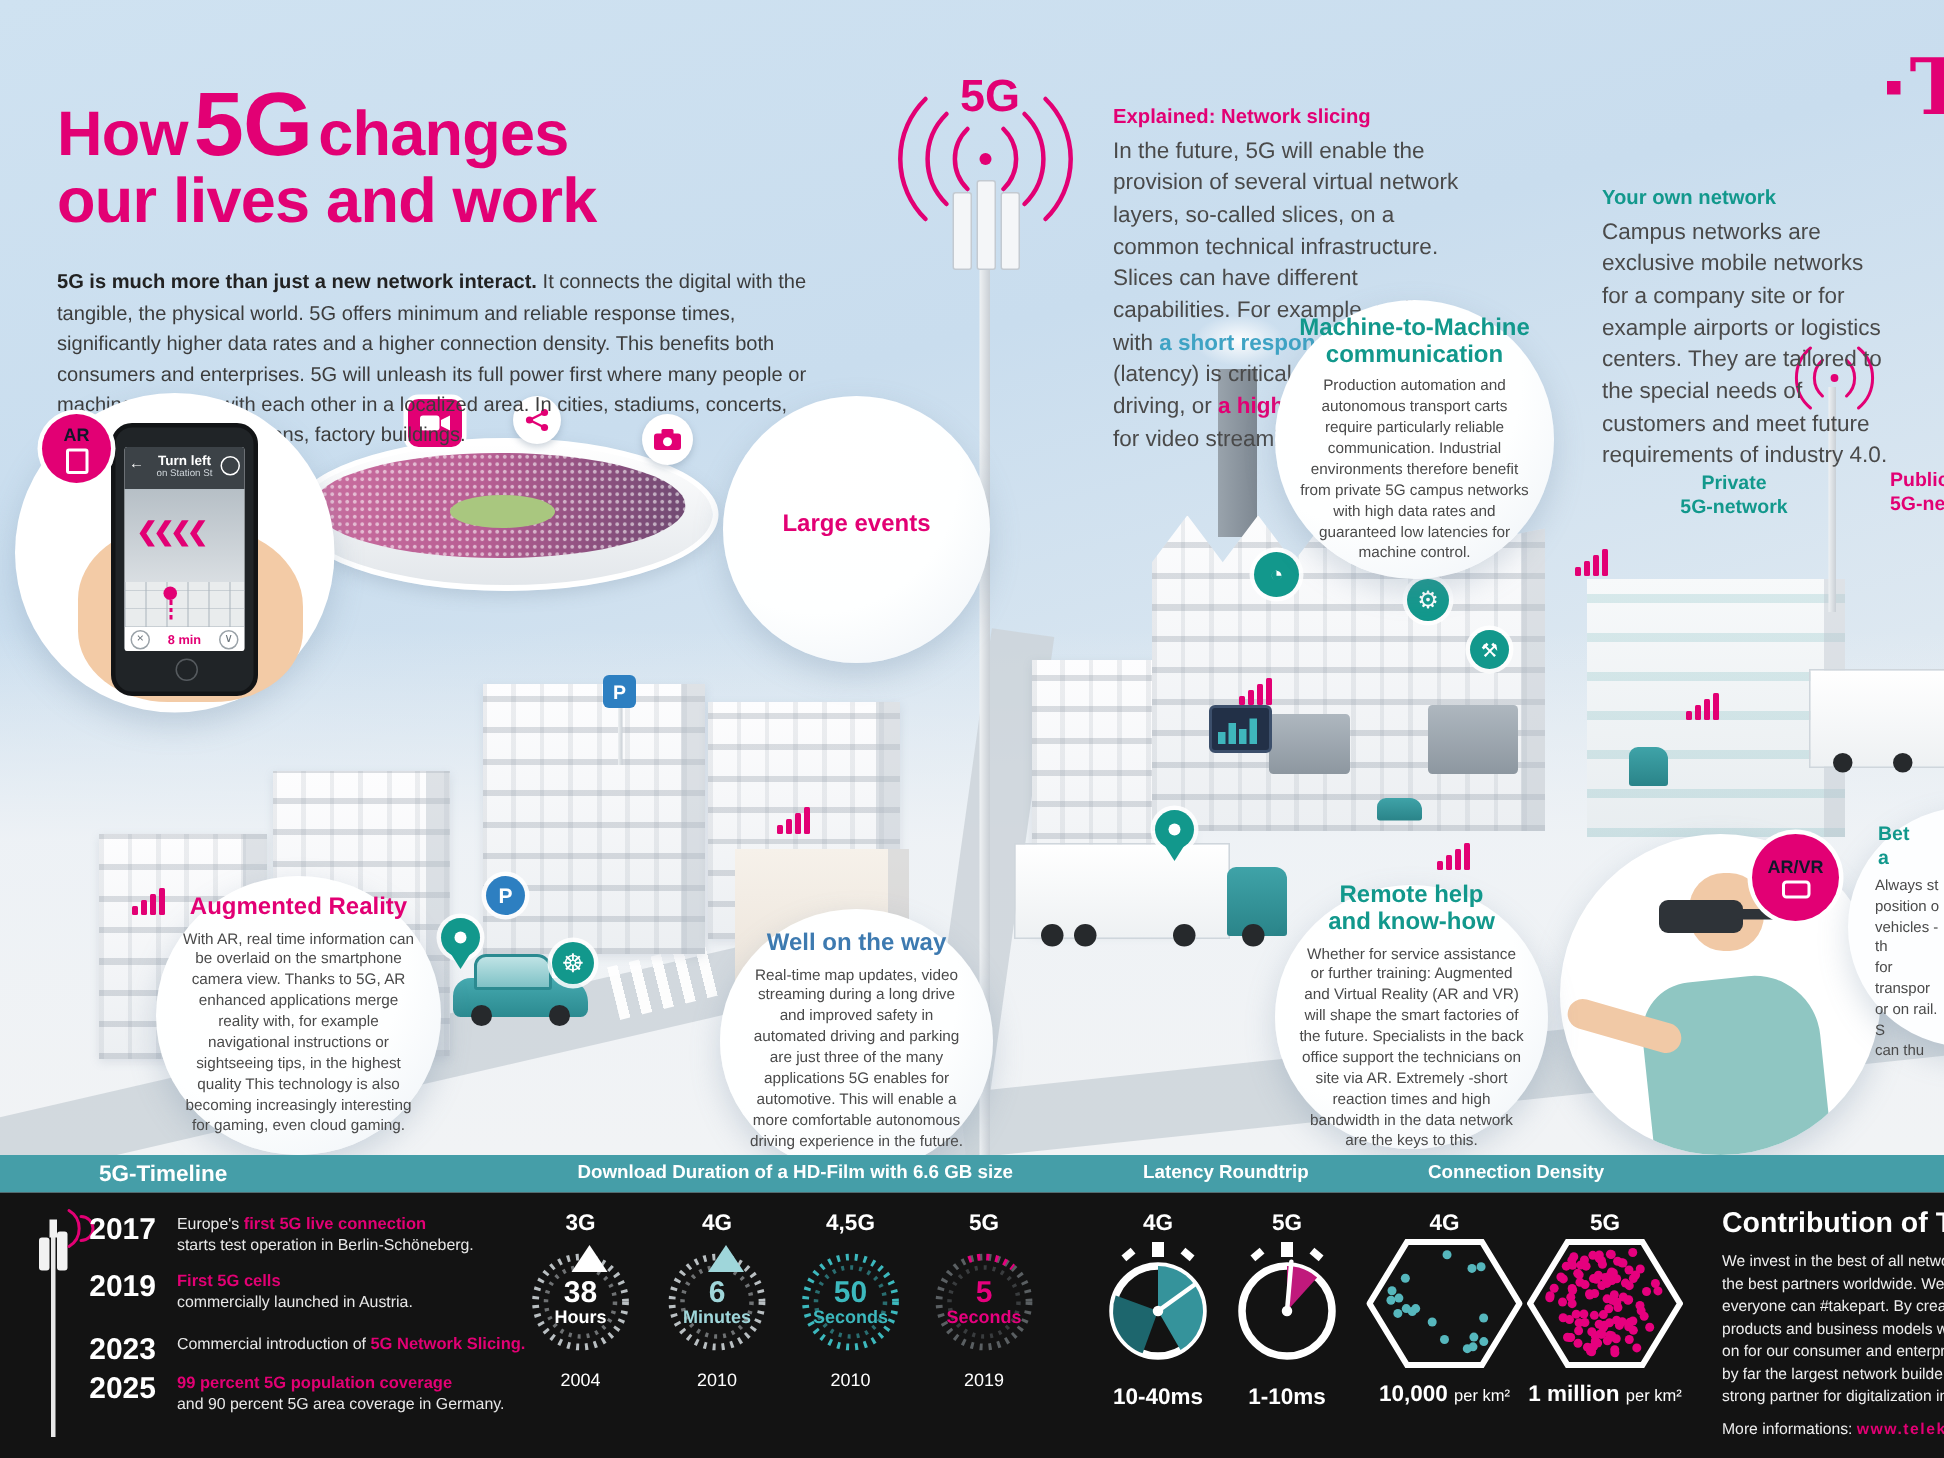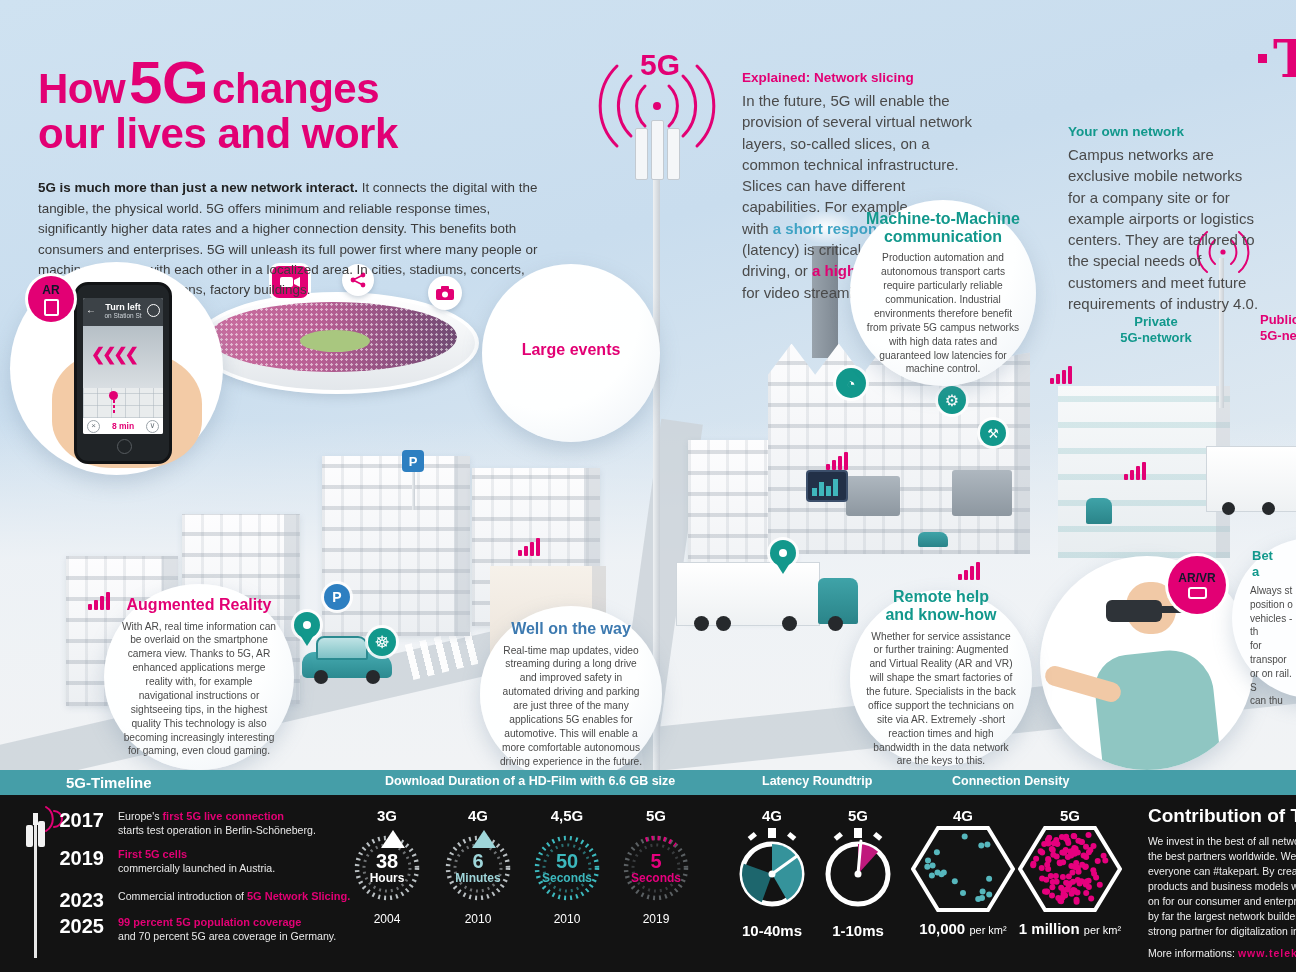--- a/index.html
+++ b/index.html
@@ -398,21 +398,21 @@
     <div class="abs" style="left:58px;top:52px;display:flex;gap:14px;">
       <div class="year">2019</div>
       <div class="evtext"><span></span><span class="magb">First 5G cells</span><div>commercially launched in Austria.</div></div>
     </div>
     <div class="abs" style="left:58px;top:94px;display:flex;gap:14px;">
       <div class="year">2023</div>
       <div class="evtext"><span>Commercial introduction of </span><span class="magb">5G Network Slicing.</span><div></div></div>
     </div>
     <div class="abs" style="left:58px;top:120px;display:flex;gap:14px;">
       <div class="year">2025</div>
-      <div class="evtext"><span></span><span class="magb">99 percent 5G population coverage</span><div>and 70 percent 5G area coverage in Germany.</div></div>
+      <div class="evtext"><span></span><span class="magb">99 percent 5G population coverage</span><div>and 90 percent 5G area coverage in Germany.</div></div>
     </div>
 
     <div class="abs" style="left:347px;top:12px;width:80px;text-align:center;">
       <div class="genlab">3G</div>
       <svg width="80" height="84" viewBox="0 0 80 84">
         <circle cx="40" cy="44" r="30" fill="none" stroke="#b9bfc2" stroke-width="4.5" stroke-dasharray="2 4"></circle>
         <circle cx="40" cy="44" r="23" fill="none" stroke="#b9bfc2" stroke-width="3" stroke-dasharray="2 4" opacity=".55"></circle>
         <polygon points="46,6 58,24 34,24" fill="#ffffff"></polygon>
         <text x="40" y="44" text-anchor="middle" fill="#ffffff" font-size="20" font-weight="bold" font-family="Liberation Sans, sans-serif">38</text>
         <text x="40" y="58" text-anchor="middle" fill="#ffffff" font-size="12" font-weight="bold" font-family="Liberation Sans, sans-serif">Hours</text>

